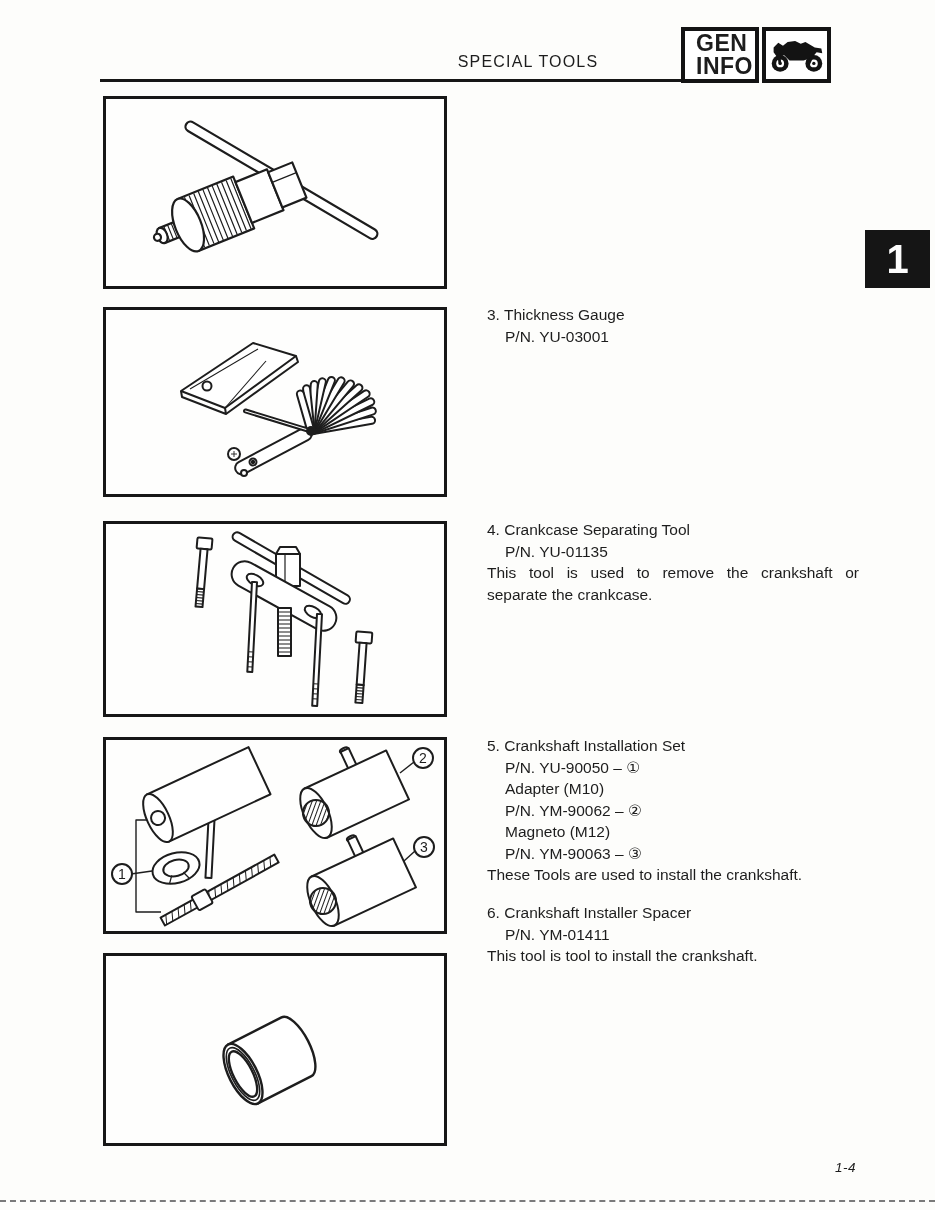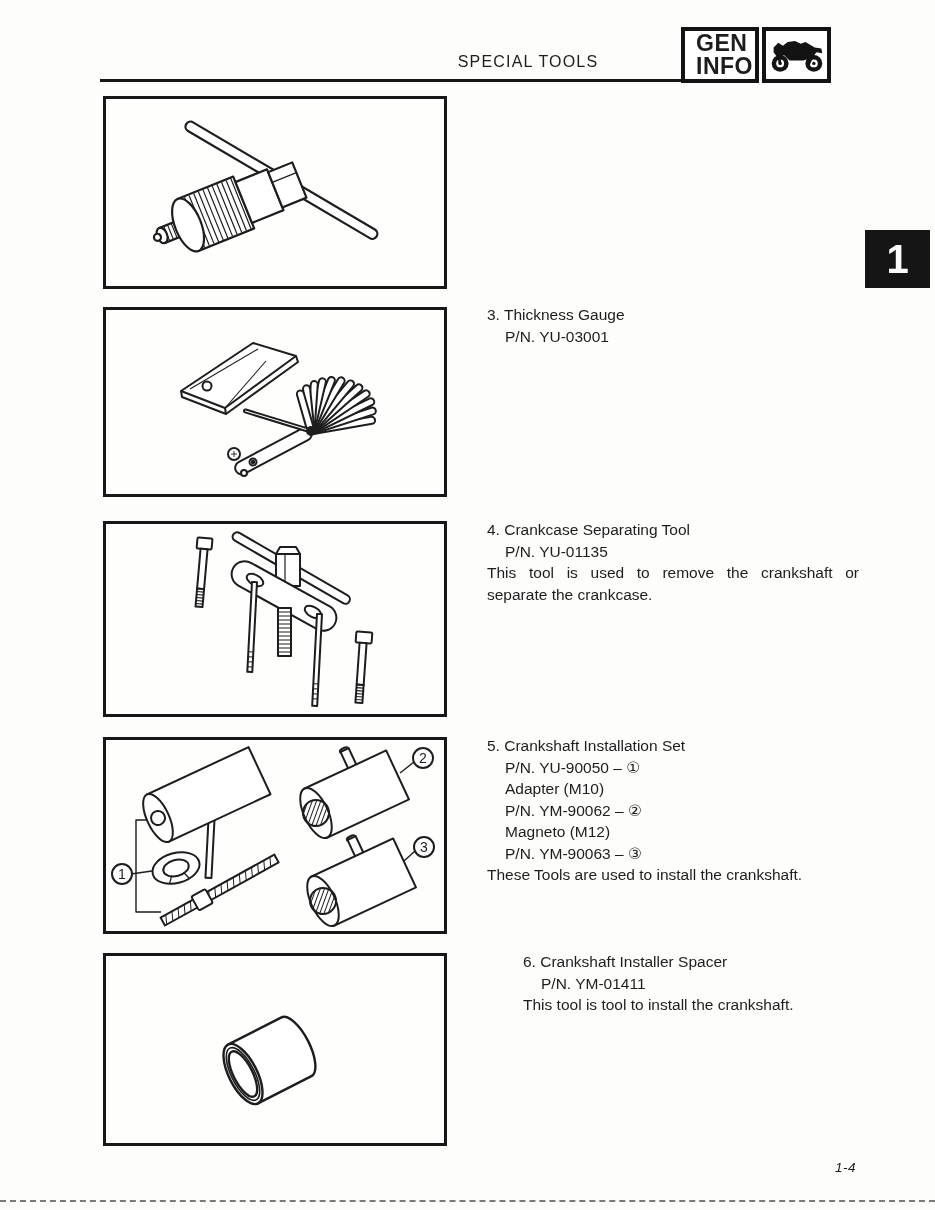--- a/index.html
+++ b/index.html
@@ -268,21 +268,21 @@
       <g fill="#fff" stroke="#1d1d1d" stroke-width="2.4" stroke-linejoin="round">
         <g transform="rotate(-27 137 118)">
           <path d="M137 85 h60 a13 33 0 0 1 0 66 h-60 z"></path>
           <ellipse cx="137" cy="118" rx="14" ry="33"></ellipse>
           <ellipse cx="137" cy="118" rx="11.5" ry="29" stroke-width="1.6"></ellipse>
           <ellipse cx="137" cy="118" rx="9.5" ry="25"></ellipse>
         </g>
       </g>
     </svg>
   </div>
-  <div class="sec-text" style="top:951px;margin-left:36px;">
+  <div class="sec-text" style="top:902px;">
     <div>6. Crankshaft Installer Spacer</div>
     <div class="pn">P/N. YM-01411</div>
     <div>This tool is tool to install the crankshaft.</div>
   </div>
 
   <div class="pageno">1-4</div>
   <div class="bottom-edge"></div>
 
 </div>
 

